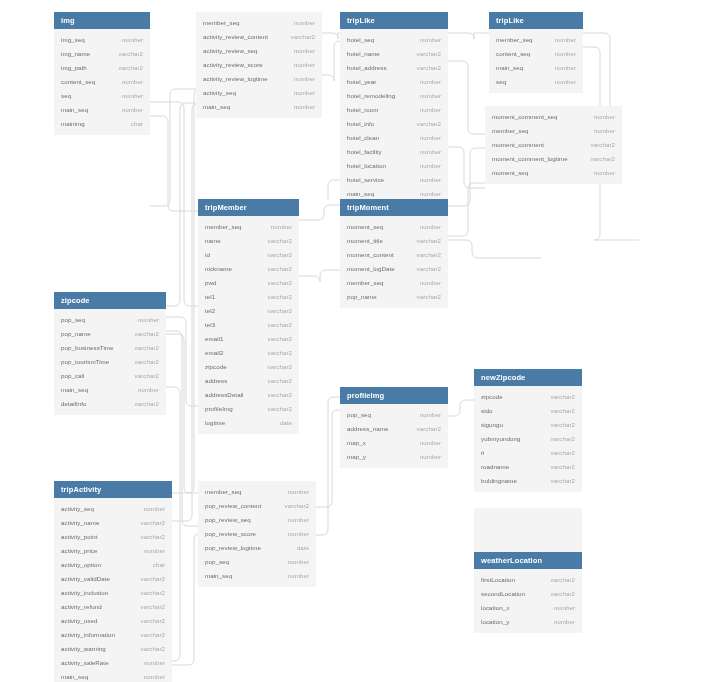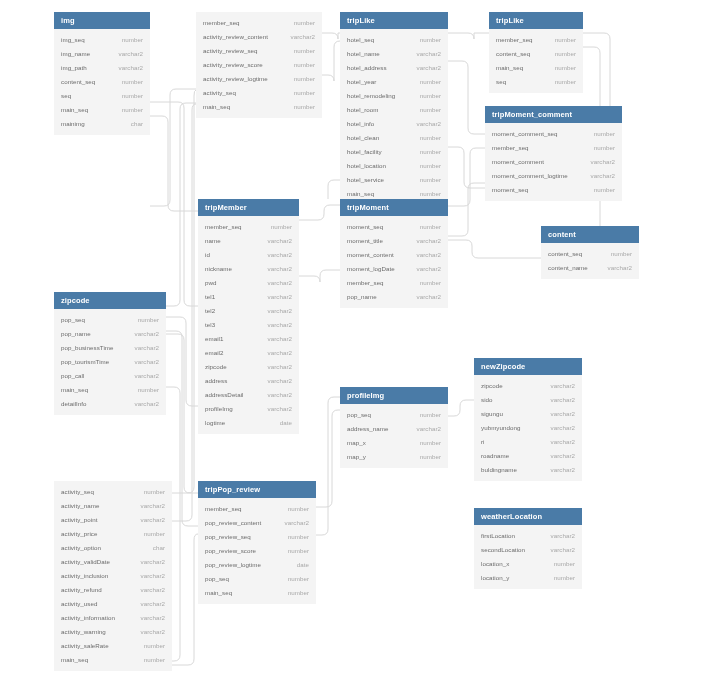--- a/index.html
+++ b/index.html
@@ -252,21 +252,20 @@
           <span class="field-name" style="color: rgb(107, 107, 107);">main_seq</span>
           <span class="field-type" style="color: rgb(168, 168, 168);">number</span>
         </div>
         <div class="field-row">
           <span class="field-name" style="color: rgb(107, 107, 107);">seq</span>
           <span class="field-type" style="color: rgb(168, 168, 168);">number</span>
         </div>
       </div>
     </div>
     <div class="entity" style="left: 485px; top: 106px; width: 137px;">
-      <div class="entity-header" style="background: rgb(74, 123, 167);">tripMoment_comment</div>
       <div class="entity-body" style="background: rgb(244, 244, 244);">
         <div class="field-row">
           <span class="field-name" style="color: rgb(107, 107, 107);">moment_comment_seq</span>
           <span class="field-type" style="color: rgb(168, 168, 168);">number</span>
         </div>
         <div class="field-row">
           <span class="field-name" style="color: rgb(107, 107, 107);">member_seq</span>
           <span class="field-type" style="color: rgb(168, 168, 168);">number</span>
         </div>
         <div class="field-row">
@@ -370,33 +369,20 @@
         <div class="field-row">
           <span class="field-name" style="color: rgb(107, 107, 107);">profileImg</span>
           <span class="field-type" style="color: rgb(168, 168, 168);">varchar2</span>
         </div>
         <div class="field-row">
           <span class="field-name" style="color: rgb(107, 107, 107);">logtime</span>
           <span class="field-type" style="color: rgb(168, 168, 168);">date</span>
         </div>
       </div>
     </div>
-    <div class="entity" style="left: 541px; top: 226px; width: 98px;">
-      <div class="entity-header" style="background: rgb(74, 123, 167);">content</div>
-      <div class="entity-body" style="background: rgb(244, 244, 244);">
-        <div class="field-row">
-          <span class="field-name" style="color: rgb(107, 107, 107);">content_seq</span>
-          <span class="field-type" style="color: rgb(168, 168, 168);">number</span>
-        </div>
-        <div class="field-row">
-          <span class="field-name" style="color: rgb(107, 107, 107);">content_name</span>
-          <span class="field-type" style="color: rgb(168, 168, 168);">varchar2</span>
-        </div>
-      </div>
-    </div>
     <div class="entity" style="left: 54px; top: 292px; width: 112px;">
       <div class="entity-header" style="background: rgb(74, 123, 167);">zipcode</div>
       <div class="entity-body" style="background: rgb(244, 244, 244);">
         <div class="field-row">
           <span class="field-name" style="color: rgb(107, 107, 107);">pop_seq</span>
           <span class="field-type" style="color: rgb(168, 168, 168);">number</span>
         </div>
         <div class="field-row">
           <span class="field-name" style="color: rgb(107, 107, 107);">pop_name</span>
           <span class="field-type" style="color: rgb(168, 168, 168);">varchar2</span>
@@ -437,21 +423,21 @@
         <div class="field-row">
           <span class="field-name" style="color: rgb(107, 107, 107);">map_x</span>
           <span class="field-type" style="color: rgb(168, 168, 168);">number</span>
         </div>
         <div class="field-row">
           <span class="field-name" style="color: rgb(107, 107, 107);">map_y</span>
           <span class="field-type" style="color: rgb(168, 168, 168);">number</span>
         </div>
       </div>
     </div>
-    <div class="entity" style="left: 474px; top: 358px; width: 108px;">
+    <div class="entity" style="left: 474px; top: 369px; width: 108px;">
       <div class="entity-header" style="background: rgb(74, 123, 167);">newZipcode</div>
       <div class="entity-body" style="background: rgb(244, 244, 244);">
         <div class="field-row">
           <span class="field-name" style="color: rgb(107, 107, 107);">zipcode</span>
           <span class="field-type" style="color: rgb(168, 168, 168);">varchar2</span>
         </div>
         <div class="field-row">
           <span class="field-name" style="color: rgb(107, 107, 107);">sido</span>
           <span class="field-type" style="color: rgb(168, 168, 168);">varchar2</span>
         </div>
@@ -471,41 +457,42 @@
           <span class="field-name" style="color: rgb(107, 107, 107);">roadname</span>
           <span class="field-type" style="color: rgb(168, 168, 168);">varchar2</span>
         </div>
         <div class="field-row">
           <span class="field-name" style="color: rgb(107, 107, 107);">buldingname</span>
           <span class="field-type" style="color: rgb(168, 168, 168);">varchar2</span>
         </div>
       </div>
     </div>
     <div class="entity" style="left: 474px; top: 508px; width: 108px;">
-      <div class="entity-header" style="background: rgb(74, 123, 167);">weatherLocation</div>
+      <div class="entity-header" style="background: rgb(74, 123, 167); margin-top: 44px;">weatherLocation</div>
       <div class="entity-body" style="background: rgb(244, 244, 244);">
         <div class="field-row">
           <span class="field-name" style="color: rgb(107, 107, 107);">firstLocation</span>
           <span class="field-type" style="color: rgb(168, 168, 168);">varchar2</span>
         </div>
         <div class="field-row">
           <span class="field-name" style="color: rgb(107, 107, 107);">secondLocation</span>
           <span class="field-type" style="color: rgb(168, 168, 168);">varchar2</span>
         </div>
         <div class="field-row">
           <span class="field-name" style="color: rgb(107, 107, 107);">location_x</span>
           <span class="field-type" style="color: rgb(168, 168, 168);">number</span>
         </div>
         <div class="field-row">
           <span class="field-name" style="color: rgb(107, 107, 107);">location_y</span>
           <span class="field-type" style="color: rgb(168, 168, 168);">number</span>
         </div>
       </div>
     </div>
     <div class="entity" style="left: 54px; top: 481px; width: 118px;">
+      <div class="entity-header" style="background: rgb(74, 123, 167);">tripActivity</div>
       <div class="entity-body" style="background: rgb(244, 244, 244);">
         <div class="field-row">
           <span class="field-name" style="color: rgb(107, 107, 107);">activity_seq</span>
           <span class="field-type" style="color: rgb(168, 168, 168);">number</span>
         </div>
         <div class="field-row">
           <span class="field-name" style="color: rgb(107, 107, 107);">activity_name</span>
           <span class="field-type" style="color: rgb(168, 168, 168);">varchar2</span>
         </div>
         <div class="field-row">
@@ -548,21 +535,20 @@
           <span class="field-name" style="color: rgb(107, 107, 107);">activity_saleRate</span>
           <span class="field-type" style="color: rgb(168, 168, 168);">number</span>
         </div>
         <div class="field-row">
           <span class="field-name" style="color: rgb(107, 107, 107);">main_seq</span>
           <span class="field-type" style="color: rgb(168, 168, 168);">number</span>
         </div>
       </div>
     </div>
     <div class="entity" style="left: 198px; top: 481px; width: 118px;">
-      <div class="entity-header" style="background: rgb(74, 123, 167);">tripPop_review</div>
       <div class="entity-body" style="background: rgb(244, 244, 244);">
         <div class="field-row">
           <span class="field-name" style="color: rgb(107, 107, 107);">member_seq</span>
           <span class="field-type" style="color: rgb(168, 168, 168);">number</span>
         </div>
         <div class="field-row">
           <span class="field-name" style="color: rgb(107, 107, 107);">pop_review_content</span>
           <span class="field-type" style="color: rgb(168, 168, 168);">varchar2</span>
         </div>
         <div class="field-row">

